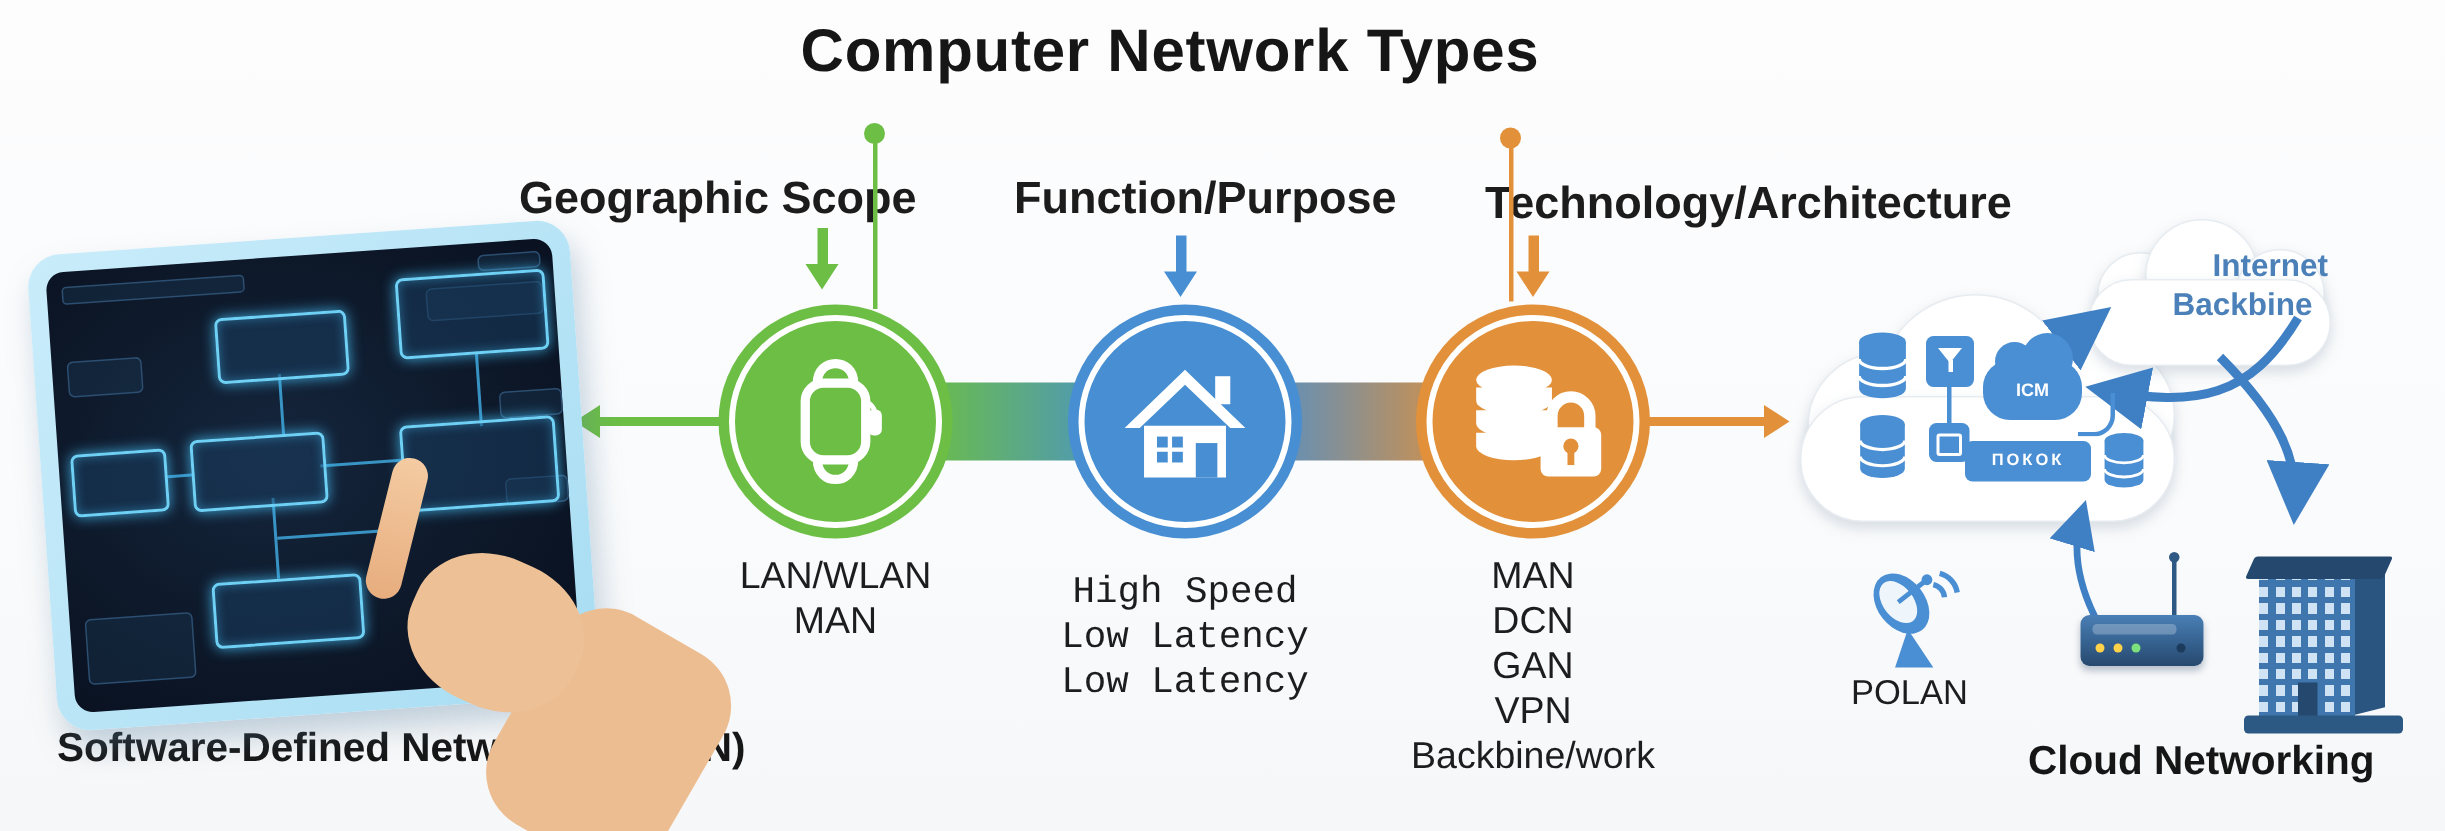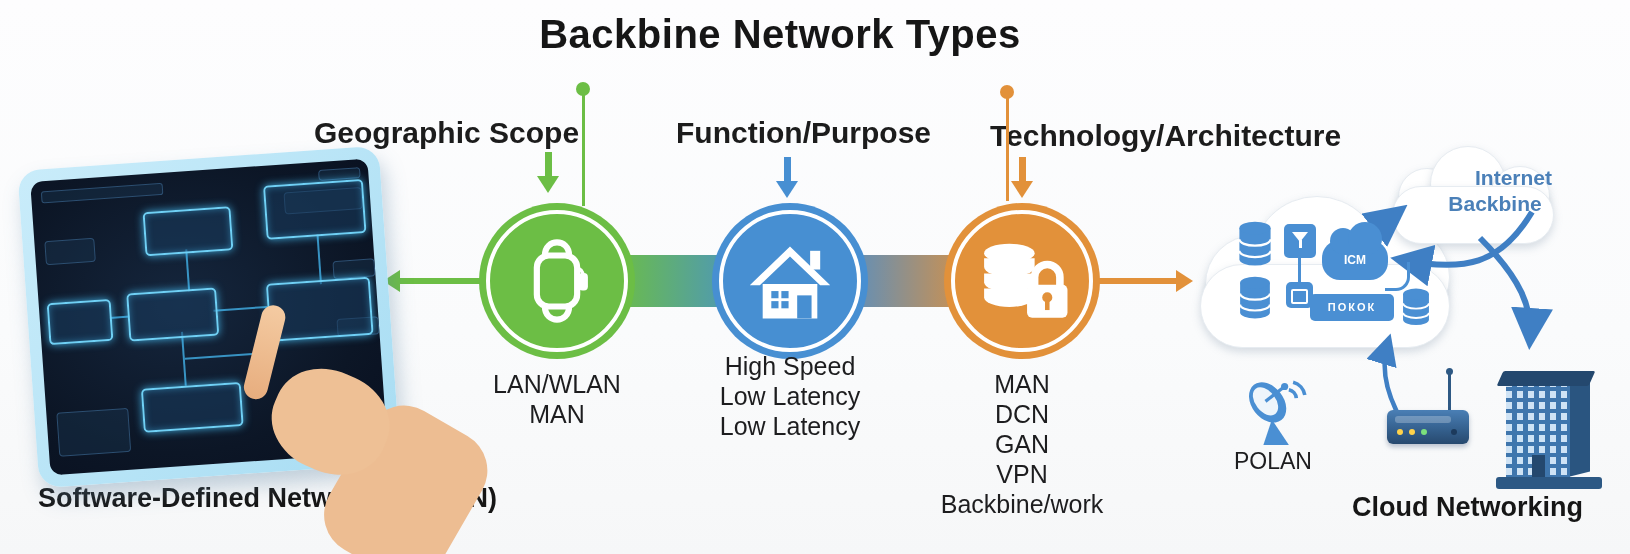--- a/index.html
+++ b/index.html
@@ -69,23 +69,23 @@
     background-color:#3f76ad;}
   .b-side{left:1570px;top:380px;width:20px;height:94px;background:#2a5580;transform:skewY(-14deg);z-index:3;}
   .b-roof{left:1500px;top:371px;width:92px;height:15px;background:#24486e;transform:skewX(-24deg);z-index:5;border-radius:2px;}
   .b-base{left:1496px;top:477px;width:106px;height:12px;background:#2c5884;border-radius:3px;z-index:5;}
 </style>
 </head>
 <body>
 
 <div class="canvas">
 
-  <div class="abs title">Backbine Network Types</div>
-
-  <div class="abs cat-label" style="left:314px;top:116px;">Geographic Scope</div>
+  <div class="abs title">Computer Network Types</div>
+
+  <div class="abs cat-label" style="left:346px;top:116px;">Geographic Scope</div>
   <div class="abs cat-label" style="left:990px;top:119px;">Technology/Architecture</div>
   <div class="abs cat-label" style="left:676px;top:116px;">Function/Purpose</div>
 
   <div class="abs dot c-green" style="left:576px;top:82px;"></div>
   <div class="abs vline c-green" style="left:582px;top:94px;height:112px;"></div>
   <div class="abs arr-shaft-v c-green" style="left:545px;top:152px;height:26px;"></div>
   <div class="abs tri-down" style="left:537px;top:176px;border-top:17px solid #6cbe45;"></div>
 
   <div class="abs arr-shaft-v c-blue" style="left:784px;top:157px;height:26px;"></div>
   <div class="abs tri-down" style="left:776px;top:181px;border-top:17px solid #478fd2;"></div>
@@ -136,21 +136,21 @@
       <rect x="42" y="35" width="32" height="26" rx="4" fill="#ffffff"></rect>
       <circle cx="58" cy="45" r="4" fill="#e2913a"></circle>
       <rect x="56.2" y="47" width="3.6" height="8" fill="#e2913a"></rect>
     </svg>
   </div>
 
   <div class="abs nlist" style="left:429px;top:369px;">
     <div class="nitem">LAN/WLAN</div>
     <div class="nitem">MAN</div>
   </div>
-  <div class="abs nlist" style="left:662px;top:351px;">
+  <div class="abs nlist" style="left:662px;top:380px;font-family:Liberation Mono, monospace;">
     <div class="nitem">High Speed</div>
     <div class="nitem">Low Latency</div>
     <div class="nitem">Low Latency</div>
   </div>
   <div class="abs nlist" style="left:894px;top:369px;">
     <div class="nitem">MAN</div>
     <div class="nitem">DCN</div>
     <div class="nitem">GAN</div>
     <div class="nitem">VPN</div>
     <div class="nitem">Backbine/work</div>

